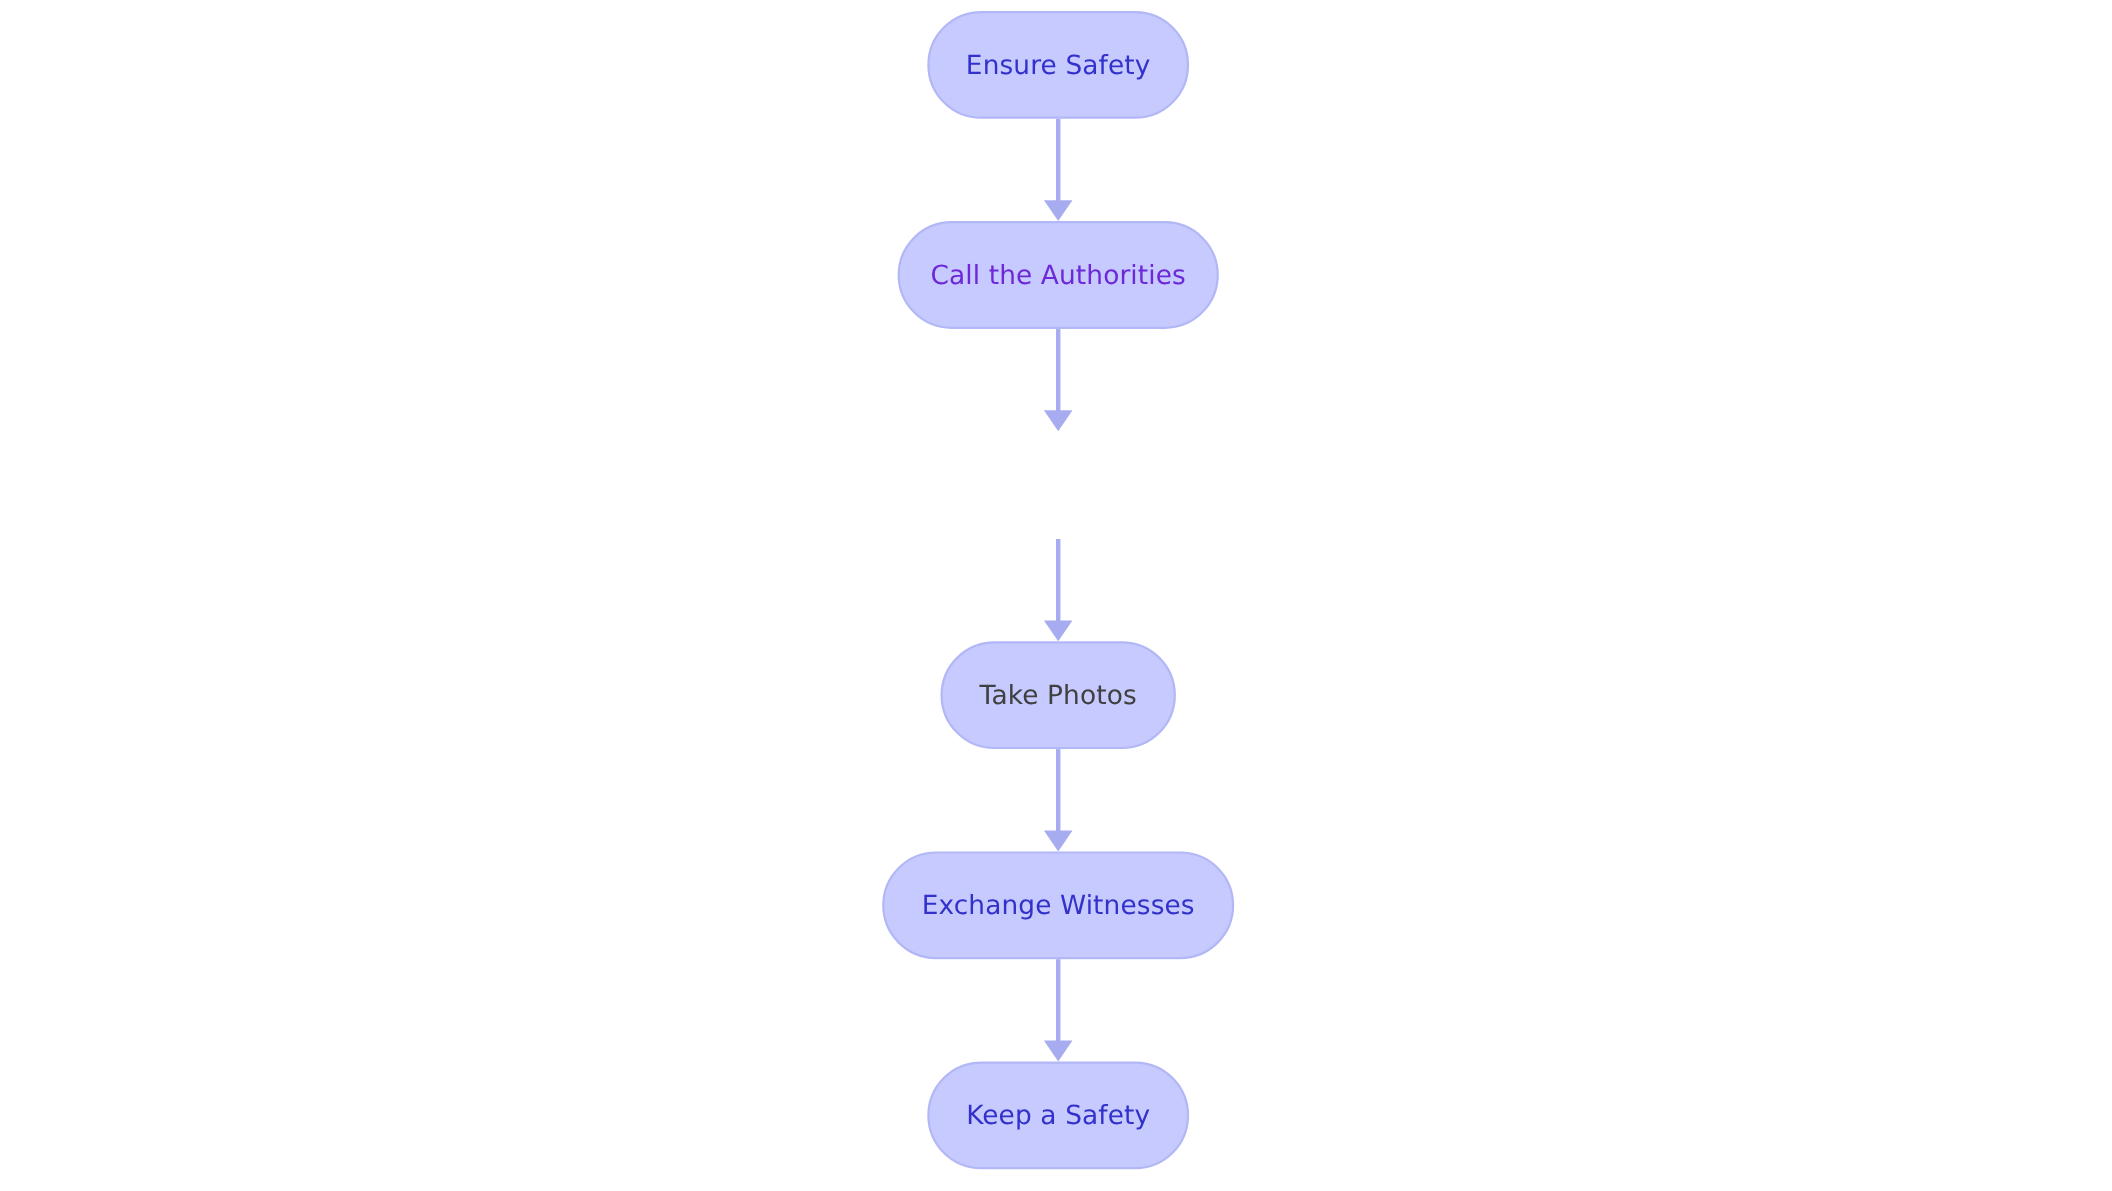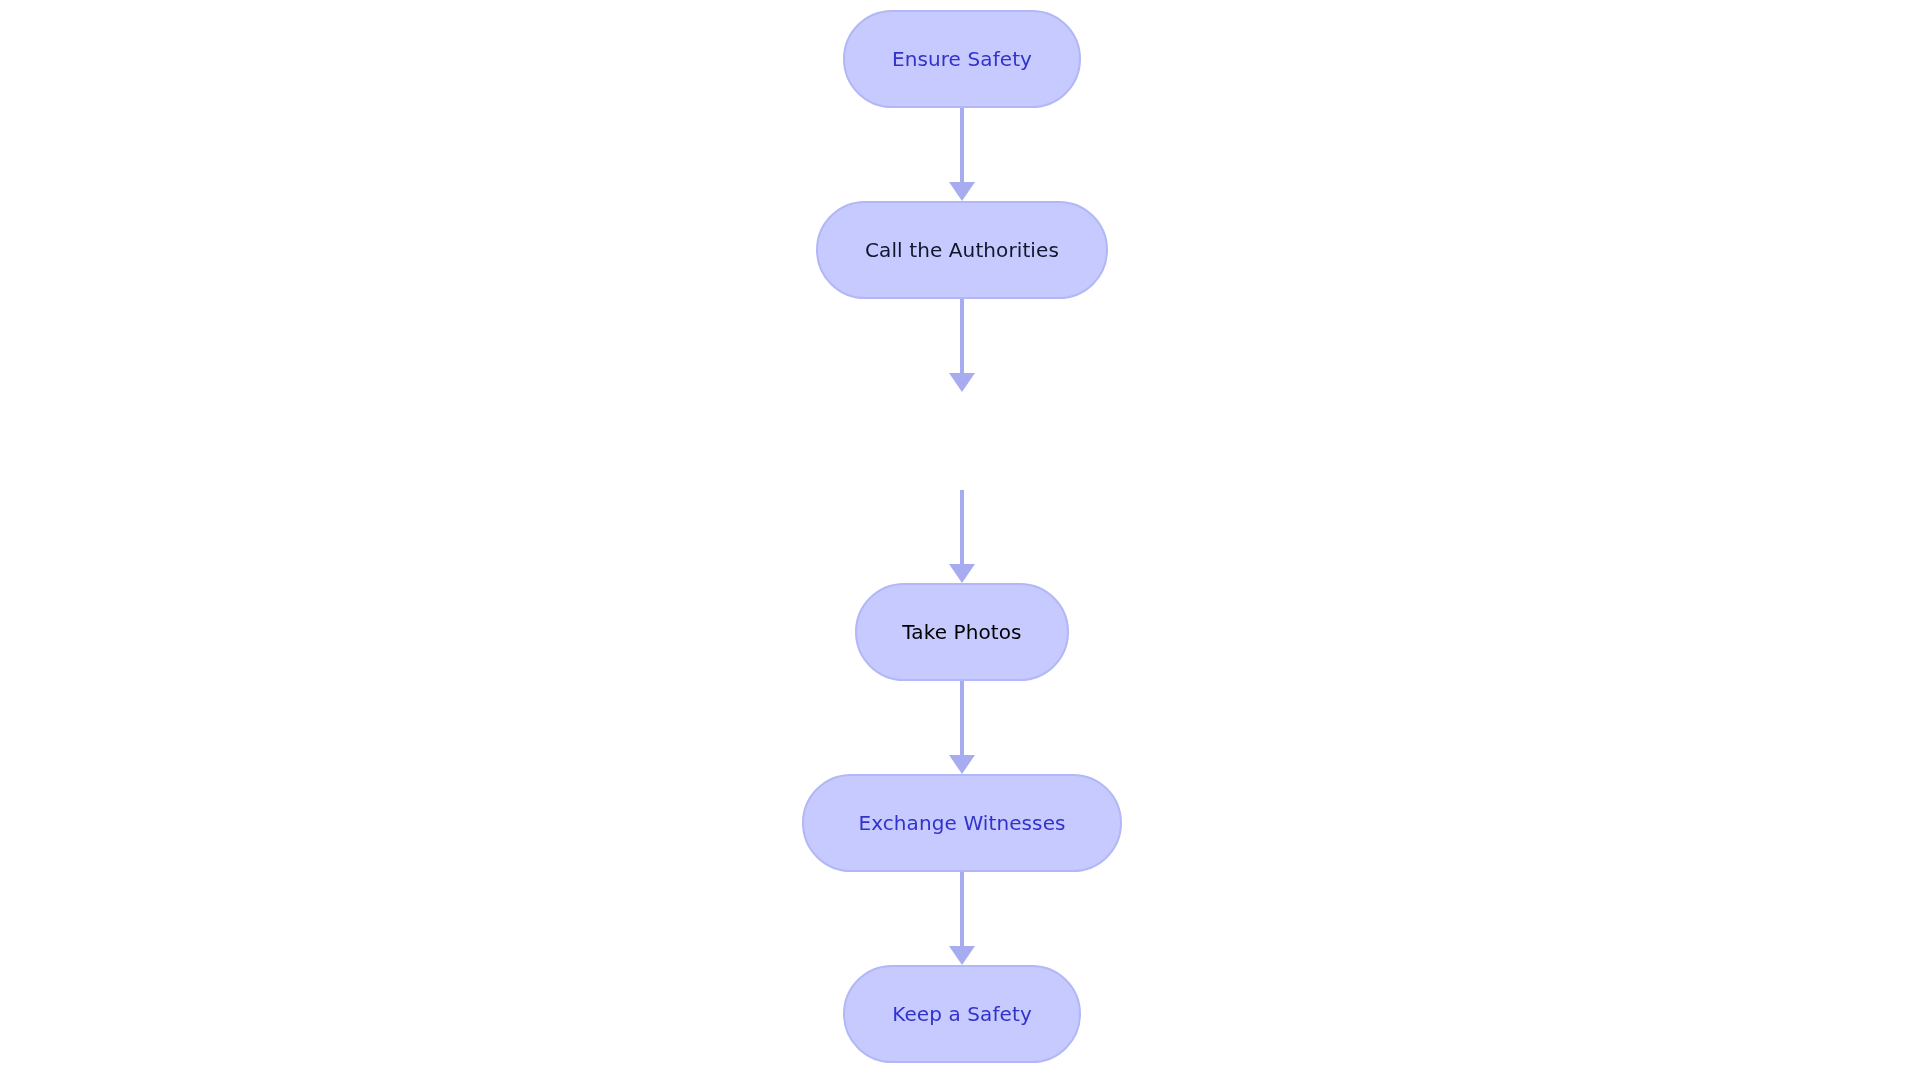--- a/index.html
+++ b/index.html
@@ -30,21 +30,21 @@
     align-items: center;
     justify-content: center;
     height: 98px;
     border-radius: 49px;
     background: #c6caff;
     border: 2px solid #b2b7f6;
     transform: translateX(-50%);
   }
   .flow-node-label {
     color: #3232cb;
-    font-size: 20px;
+    font-size: 24px;
     font-weight: 400;
     letter-spacing: 0.1px;
     white-space: nowrap;
     line-height: 1;
     font-family: "DejaVu Sans", "Liberation Sans", sans-serif;
   }
 
   
   .flow-connector {
     position: absolute;
@@ -92,24 +92,24 @@
       <div class="connector-head" style="border-top-color: rgb(167, 172, 241);"></div>
     </div>
     <div class="flow-connector" style="left: 962px; top: 872px; height: 93px;">
       <div class="connector-shaft" style="height: 75px; background: rgb(167, 172, 241);"></div>
       <div class="connector-head" style="border-top-color: rgb(167, 172, 241);"></div>
     </div>
     <div class="flow-node" style="left: 962px; top: 10px; width: 238px; background: rgb(198, 202, 255); border-color: rgb(178, 183, 246);">
       <span class="flow-node-label" style="color: rgb(50, 50, 203);">Ensure Safety</span>
     </div>
     <div class="flow-node" style="left: 962px; top: 201px; width: 292px; background: rgb(198, 202, 255); border-color: rgb(178, 183, 246);">
-      <span class="flow-node-label" style="color: #0f172a; text-align: center;">Call the Authorities</span>
+      <span class="flow-node-label" style="color: #6d28d9; text-align: center;">Call the Authorities</span>
     </div>
     <div class="flow-node" style="left: 962px; top: 583px; width: 214px; background: rgb(198, 202, 255); border-color: rgb(178, 183, 246);">
-      <span class="flow-node-label" style="color: #000000;">Take Photos</span>
+      <span class="flow-node-label" style="color: #404040;">Take Photos</span>
     </div>
     <div class="flow-node" style="left: 962px; top: 774px; width: 320px; background: rgb(198, 202, 255); border-color: rgb(178, 183, 246);">
       <span class="flow-node-label" style="color: rgb(50, 50, 203);">Exchange Witnesses</span>
     </div>
     <div class="flow-node" style="left: 962px; top: 965px; width: 238px; background: rgb(198, 202, 255); border-color: rgb(178, 183, 246);">
       <span class="flow-node-label" style="color: rgb(50, 50, 203);">Keep a Safety</span>
     </div>
   </div>
 
 </body></html>

